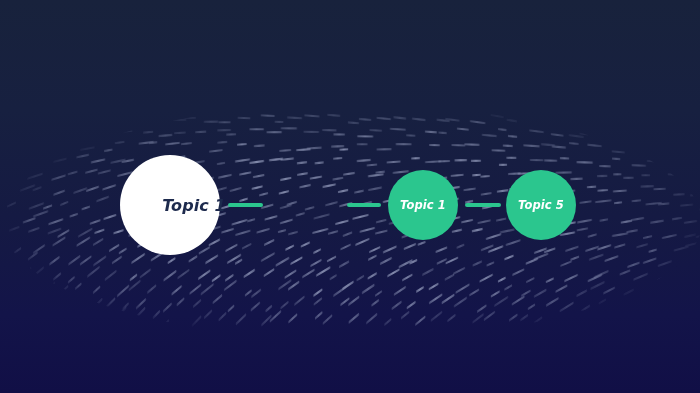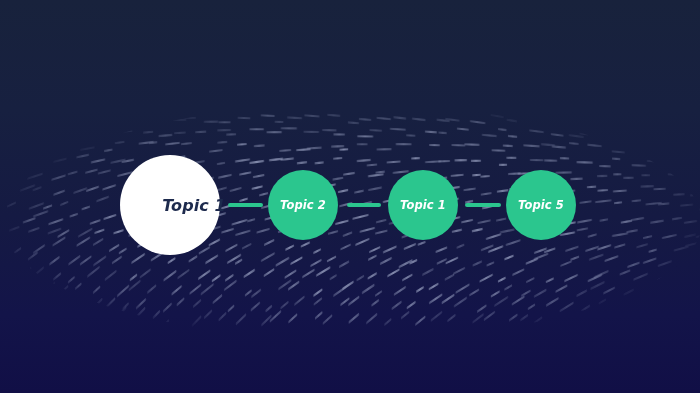--- a/index.html
+++ b/index.html
@@ -702,23 +702,20 @@
 
   <div id="flow-row">
 
     <div class="connector" style="left:228px; top:203px; width:35px;"></div>
     <div class="connector" style="left:347px; top:203px; width:34px;"></div>
     <div class="connector" style="left:465px; top:203px; width:36px;"></div>
 
     <div class="node primary" style="left:120px; top:155px; width:100px; height:100px;">
       <span class="node-label">Topic 1</span>
     </div>
-    <div class="node accent" style="left:268px; top:170px; width:70px; height:70px;">
-      <span class="node-label">Topic 2</span>
-    </div>
     <div class="node accent" style="left:388px; top:170px; width:70px; height:70px;">
       <span class="node-label">Topic 1</span>
     </div>
     <div class="node accent" style="left:506px; top:170px; width:70px; height:70px;">
       <span class="node-label">Topic 5</span>
     </div>
   </div>
 
 </div>
 

